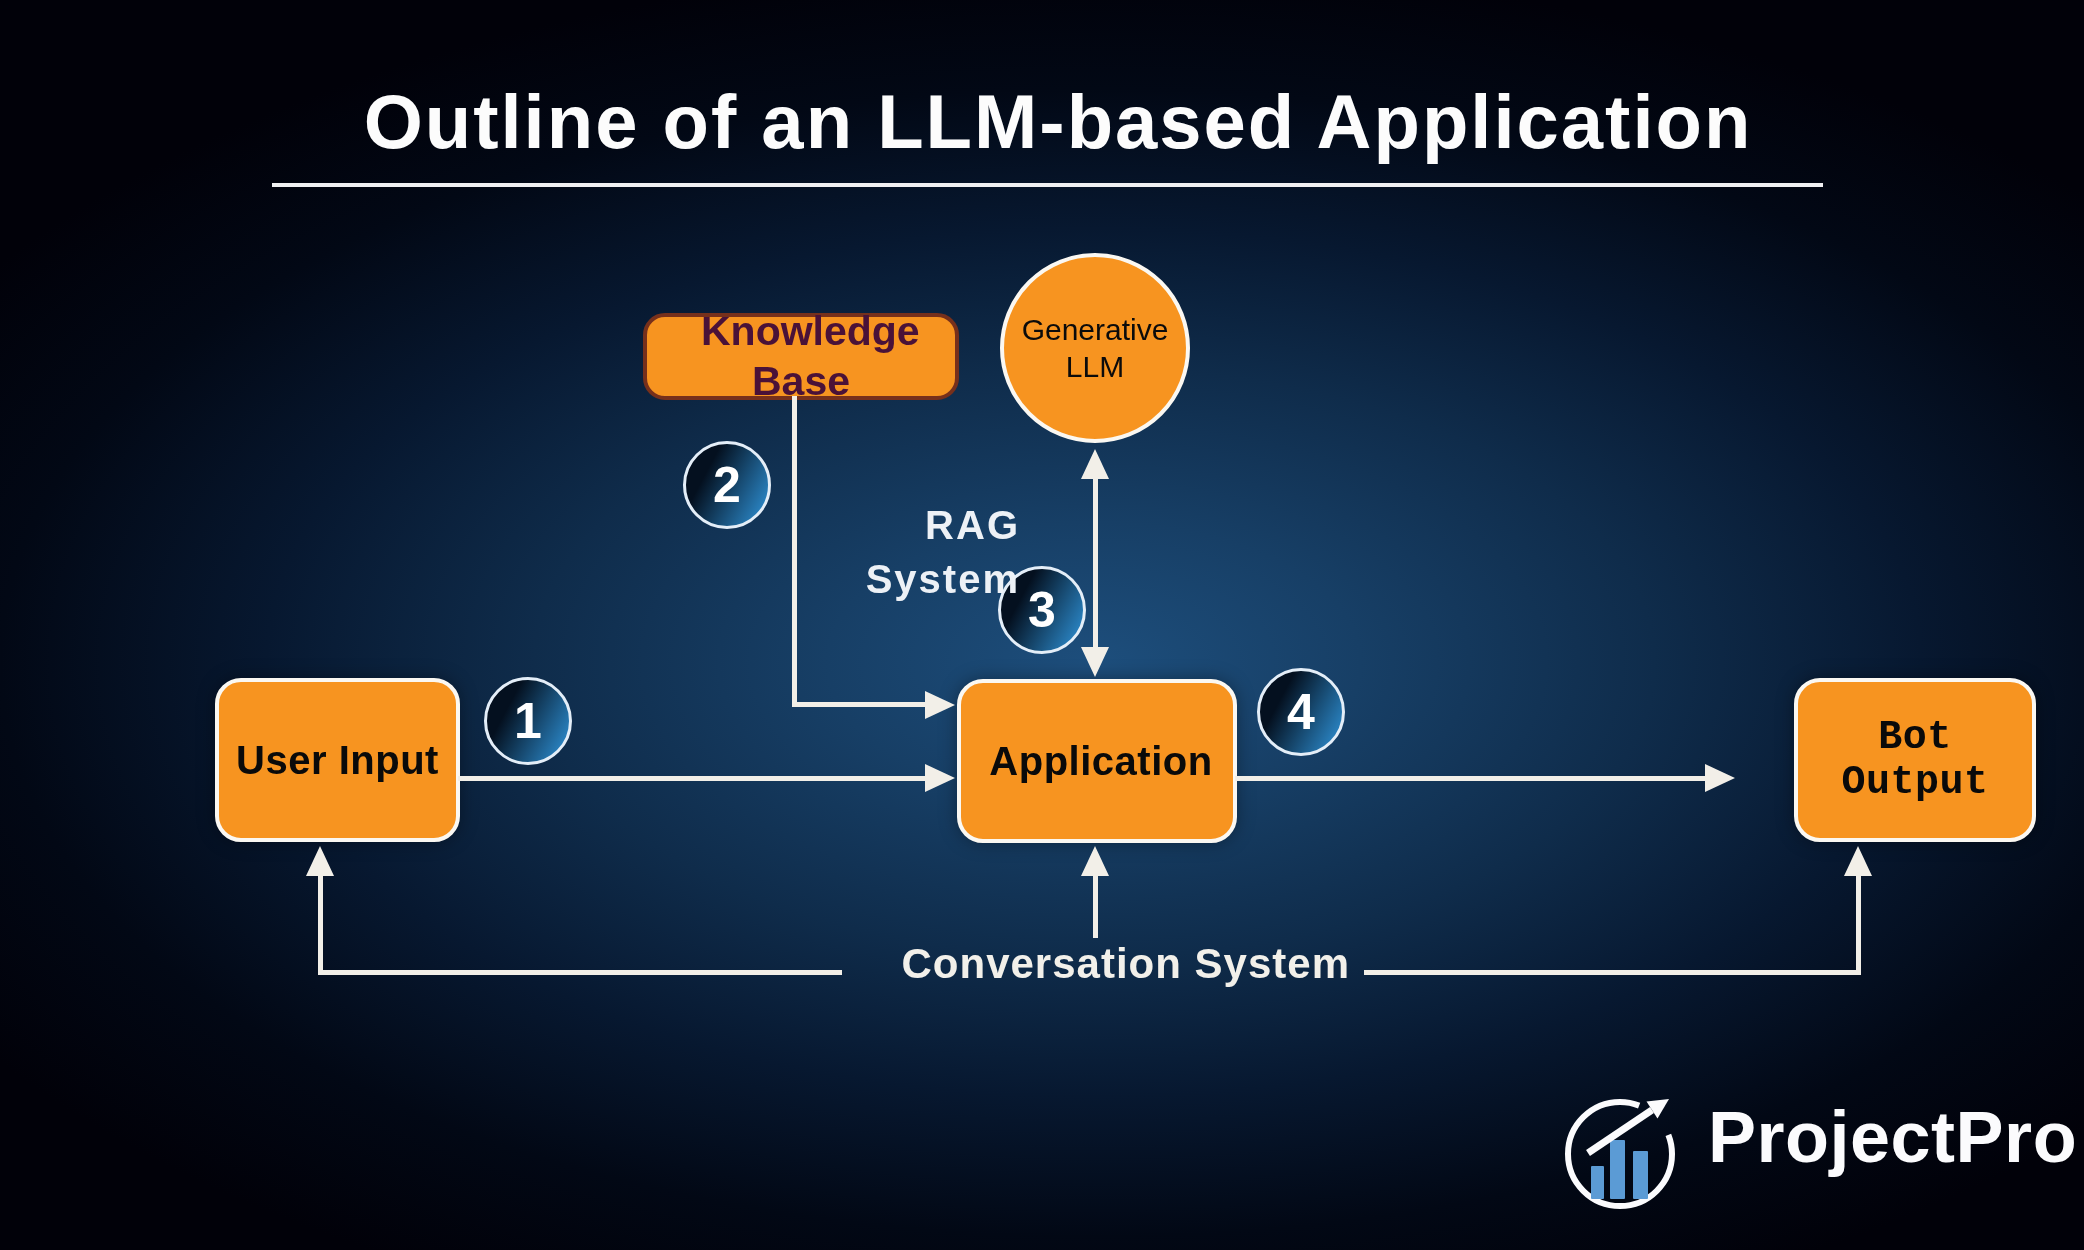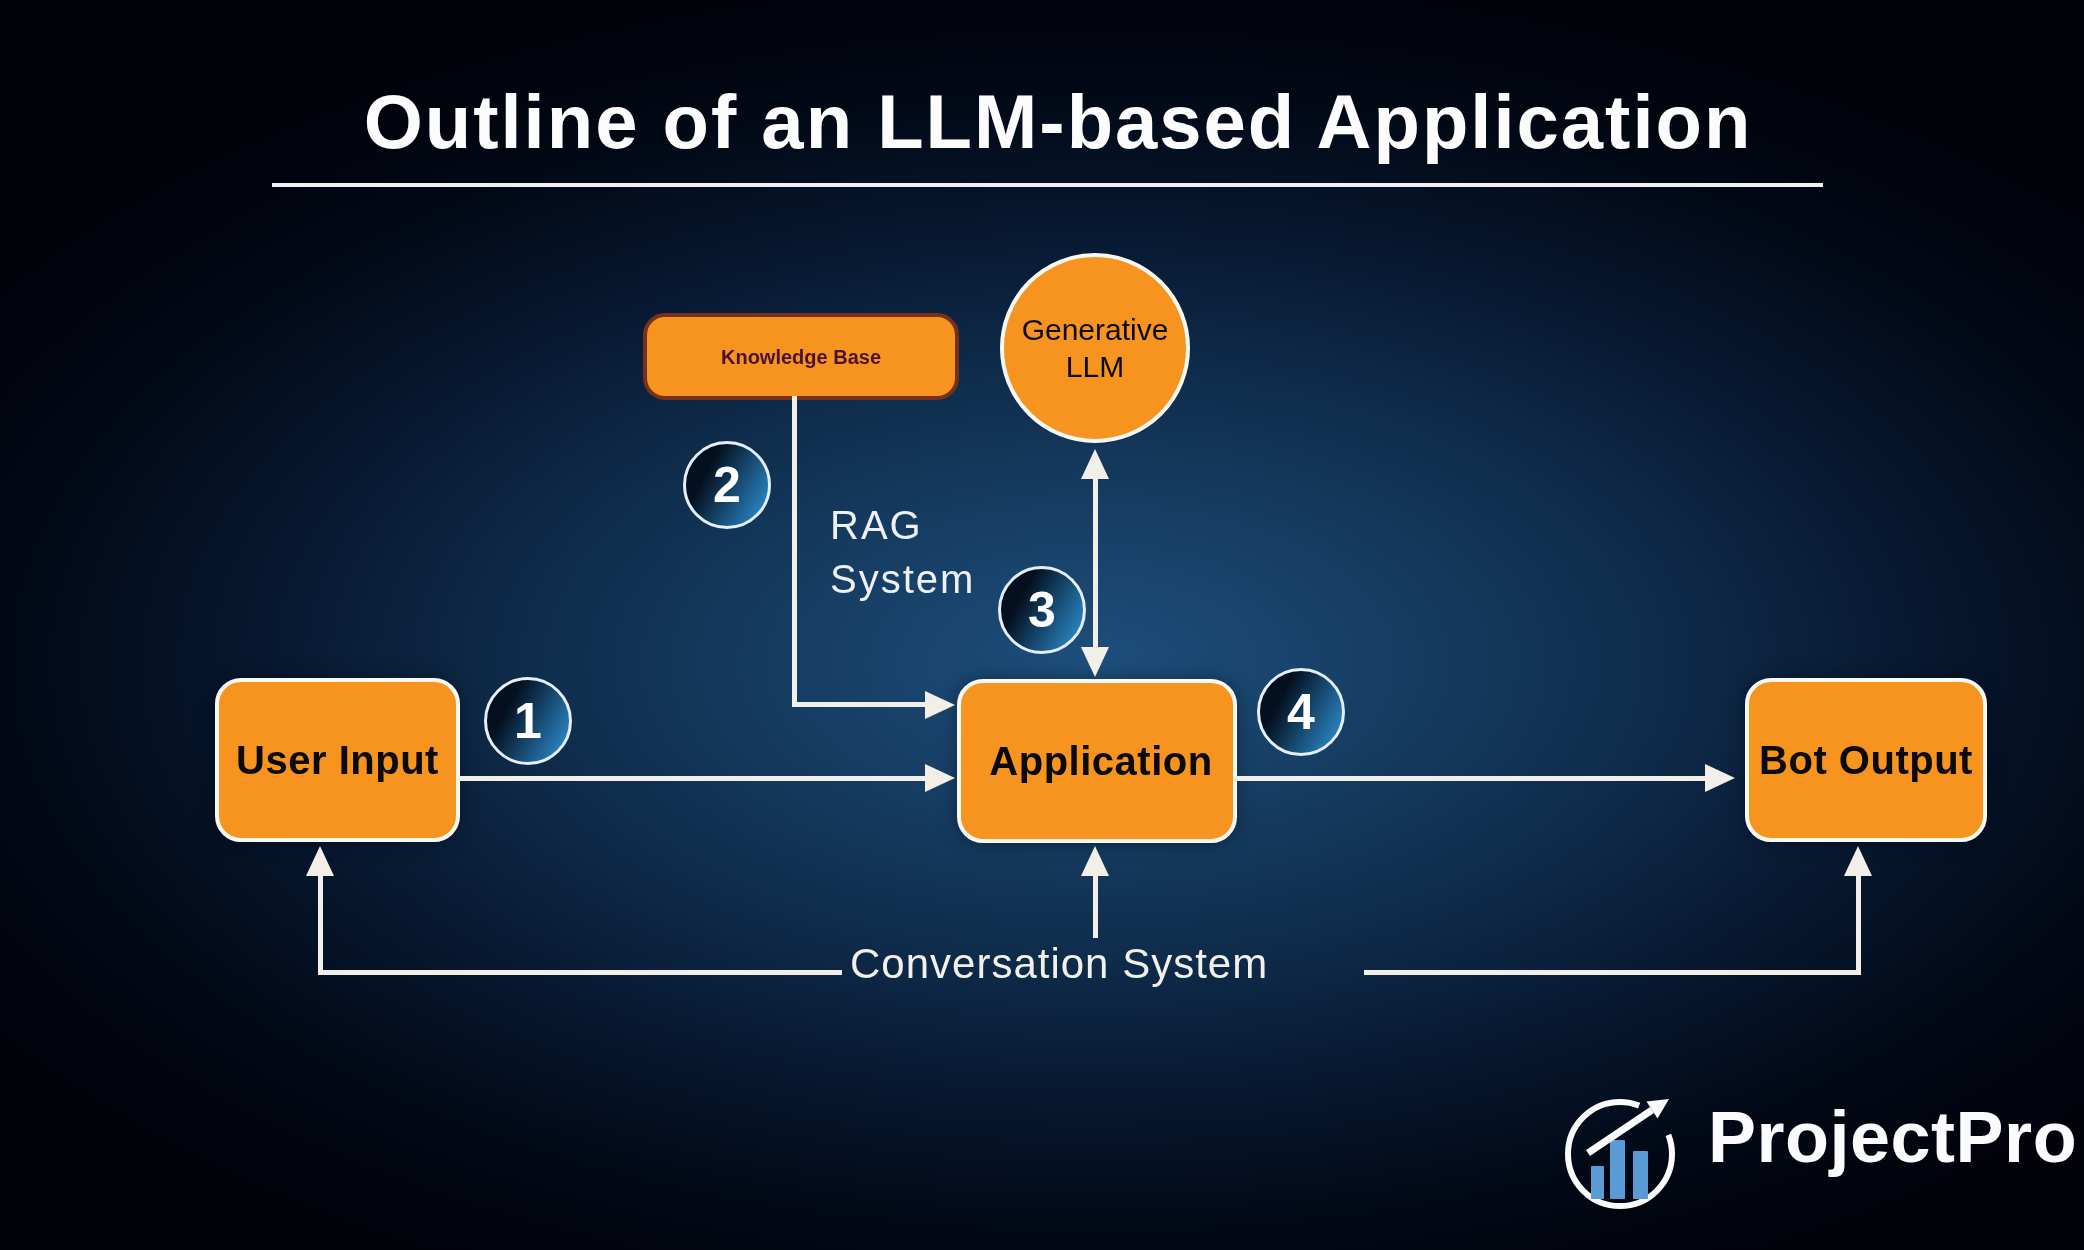--- a/index.html
+++ b/index.html
@@ -42,37 +42,37 @@
   }
 
   
   .node{
     position:absolute;display:flex;align-items:center;justify-content:center;
     background:var(--node-fill);text-align:center;
   }
   .node-kb{
     left:643px;top:313px;width:316px;height:87px;
     border:4px solid var(--kb-border);border-radius:22px;
-    color:var(--kb-text);font-weight:bold;font-size:20px;line-height:1.2;
+    color:var(--kb-text);font-weight:bold;font-size:41px;line-height:1.2;
   }
   .node-kb .wrap{width:200px;}
   .node-llm{
     left:1000px;top:253px;width:190px;height:190px;border-radius:50%;
     border:4px solid var(--node-border-light);
     color:#0B0B0B;font-weight:normal;font-size:30px;line-height:1.25;
   }
   .node-llm .wrap{width:180px;}
   .node-box{
     height:164px;border-radius:26px;border:4px solid var(--node-border-light);
     color:#0A0A0A;font-weight:bold;font-size:40px;letter-spacing:0.5px;
     box-shadow:0 0 18px rgba(0,0,0,0.35);
   }
   .node-user{left:215px;top:678px;width:245px;}
   .node-app{left:957px;top:679px;width:280px;padding-left:8px;}
-  .node-bot{left:1745px;top:678px;width:242px;}
+  .node-bot{left:1794px;top:678px;width:242px;font-family:Liberation Mono, monospace;}
 
   
   .badge{
     position:absolute;width:88px;height:88px;border-radius:50%;
     border:3px solid #E4EEF8;
     background:linear-gradient(118deg,var(--badge-dark) 28%,var(--badge-light) 98%);
     display:flex;align-items:center;justify-content:center;
     color:#FFFFFF;font-size:50px;font-weight:bold;
   }
   .badge-1{left:484px;top:677px;}
@@ -82,22 +82,22 @@
 
   
   .line{position:absolute;background:var(--connector);}
   .arrow{position:absolute;width:0;height:0;}
   .arrow-right{border-top:14px solid transparent;border-bottom:14px solid transparent;border-left:30px solid var(--connector);}
   .arrow-up{border-left:14px solid transparent;border-right:14px solid transparent;border-bottom:30px solid var(--connector);}
   .arrow-down{border-left:14px solid transparent;border-right:14px solid transparent;border-top:30px solid var(--connector);}
 
   
   .float-label{
-    position:absolute;text-align:left;color:#EDF1F6;
-    font-weight:400;
+    position:absolute;text-align:right;color:#EDF1F6;
+    font-weight:700;
   }
   .rag-label{left:830px;top:498px;width:190px;font-size:40px;line-height:1.35;letter-spacing:2px;}
   .conv-label{left:850px;top:940px;width:500px;font-size:42px;letter-spacing:1px;color:#F2F0EA;}
 
   
   .logo{position:absolute;left:1562px;top:1086px;display:flex;align-items:flex-start;}
   .logo-text{
     margin-left:14px;margin-top:10px;color:#FBFBFD;font-size:72px;
     font-weight:bold;letter-spacing:0.5px;
   }

